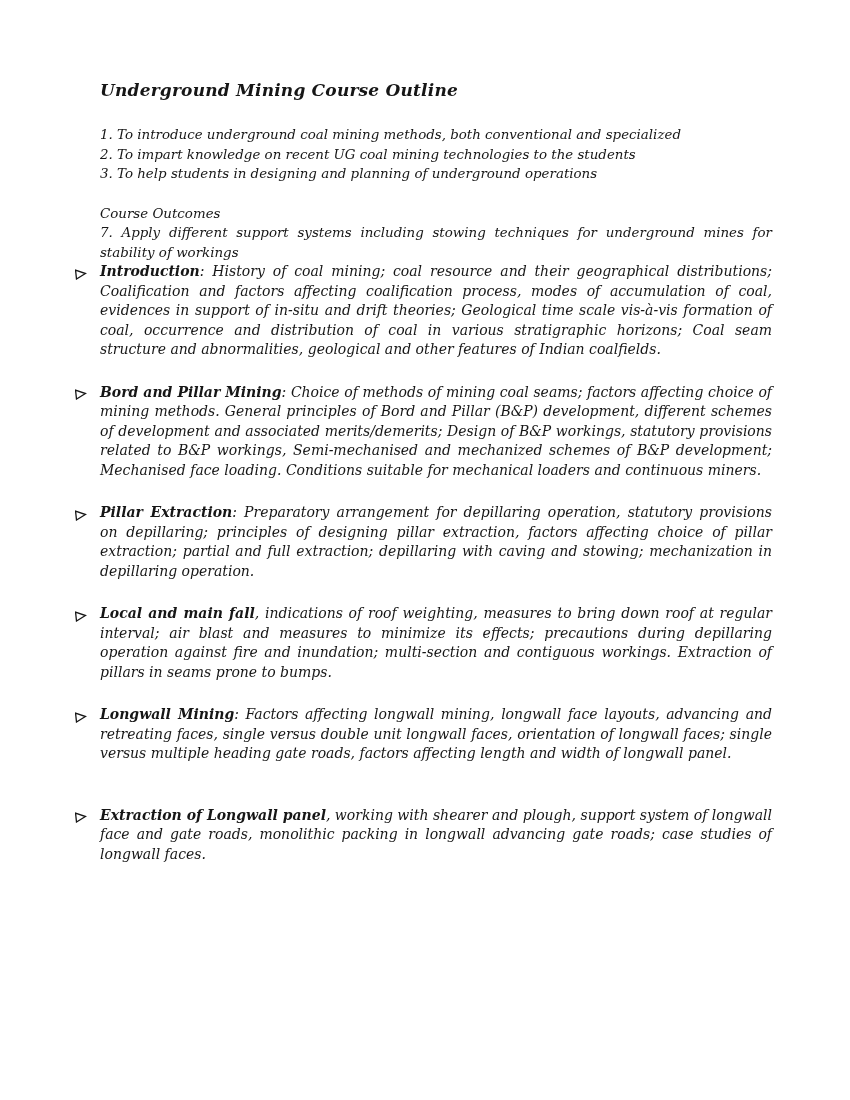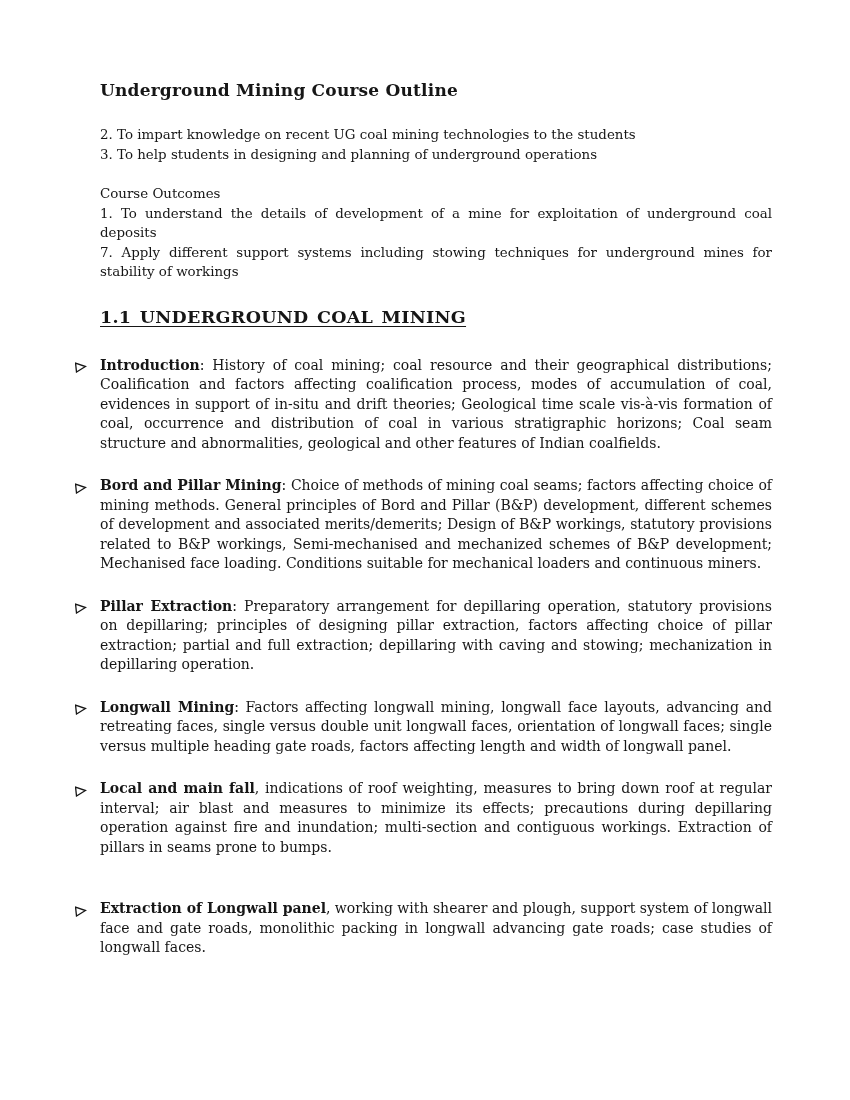--- a/index.html
+++ b/index.html
@@ -13,20 +13,21 @@
     font-family: "DejaVu Serif", serif;
     color: #161616;
     -webkit-font-smoothing: antialiased;
   }
   .page {
     box-sizing: border-box;
     width: 850px;
     height: 1100px;
     padding: 80px 78px 0 100px;
     overflow: hidden;
+    font-style: italic;
   }
   .doc-title {
     font-size: 17px;
     font-weight: bold;
     letter-spacing: 0.2px;
     margin: 0 0 25px 0;
   }
   .body-text {
     font-size: 13.4px;
     line-height: 19.5px;
@@ -72,31 +73,30 @@
   }
 </style>
 </head>
 <body>
 
 <div class="page">
 
   <h1 class="doc-title">Underground Mining Course Outline</h1>
 
   <div class="body-text">
+    <p class="plain-line">1. To introduce underground coal mining methods, both conventional and specialized</p>
     <p class="plain-line">2. To impart knowledge on recent UG coal mining technologies to the students</p>
     <p class="plain-line">3. To help students in designing and planning of underground operations</p>
   </div>
 
   <div class="body-text outcomes-block">
     <p class="plain-line">Course Outcomes</p>
-    <p class="plain-line justify">1. To understand the details of development of a mine for exploitation of underground coal deposits</p>
     <p class="plain-line justify">7. Apply different support systems including stowing techniques for underground mines for stability of workings</p>
   </div>
 
-  <h2 class="section-heading">1.1 UNDERGROUND COAL MINING</h2>
 
   <div>
 
     <div class="topic">
       <span class="marker">
         <svg width="12" height="12" viewBox="0 0 12 12">
             <polygon points="1,1.5 10.5,6 1,10.5" fill="#ffffff" stroke="#161616" stroke-width="1.3" transform="rotate(-6 6 6)"></polygon>
           </svg>
       </span>
       <span class="lead">Introduction</span><span>: History of coal mining; coal resource and their geographical distributions; Coalification and factors affecting coalification process, modes of accumulation of coal, evidences in support of in-situ and drift theories; Geological time scale vis-à-vis formation of coal, occurrence and distribution of coal in various stratigraphic horizons; Coal seam structure and abnormalities, geological and other features of Indian coalfields.</span>
@@ -119,30 +119,30 @@
       </span>
       <span class="lead">Pillar Extraction</span><span>: Preparatory arrangement for depillaring operation, statutory provisions on depillaring; principles of designing pillar extraction, factors affecting choice of pillar extraction; partial and full extraction; depillaring with caving and stowing; mechanization in depillaring operation.</span>
     </div>
 
     <div class="topic">
       <span class="marker">
         <svg width="12" height="12" viewBox="0 0 12 12">
             <polygon points="1,1.5 10.5,6 1,10.5" fill="#ffffff" stroke="#161616" stroke-width="1.3" transform="rotate(-6 6 6)"></polygon>
           </svg>
       </span>
-      <span class="lead">Longwall Mining</span><span>: Factors affecting longwall mining, longwall face layouts, advancing and retreating faces, single versus double unit longwall faces, orientation of longwall faces; single versus multiple heading gate roads, factors affecting length and width of longwall panel.</span>
+      <span class="lead">Local and main fall</span><span>, indications of roof weighting, measures to bring down roof at regular interval; air blast and measures to minimize its effects; precautions during depillaring operation against fire and inundation; multi-section and contiguous workings. Extraction of pillars in seams prone to bumps.</span>
     </div>
 
     <div class="topic">
       <span class="marker">
         <svg width="12" height="12" viewBox="0 0 12 12">
             <polygon points="1,1.5 10.5,6 1,10.5" fill="#ffffff" stroke="#161616" stroke-width="1.3" transform="rotate(-6 6 6)"></polygon>
           </svg>
       </span>
-      <span class="lead">Local and main fall</span><span>, indications of roof weighting, measures to bring down roof at regular interval; air blast and measures to minimize its effects; precautions during depillaring operation against fire and inundation; multi-section and contiguous workings. Extraction of pillars in seams prone to bumps.</span>
+      <span class="lead">Longwall Mining</span><span>: Factors affecting longwall mining, longwall face layouts, advancing and retreating faces, single versus double unit longwall faces, orientation of longwall faces; single versus multiple heading gate roads, factors affecting length and width of longwall panel.</span>
     </div>
 
     <div class="topic extra-gap">
       <span class="marker">
         <svg width="12" height="12" viewBox="0 0 12 12">
             <polygon points="1,1.5 10.5,6 1,10.5" fill="#ffffff" stroke="#161616" stroke-width="1.3" transform="rotate(-6 6 6)"></polygon>
           </svg>
       </span>
       <span class="lead">Extraction of Longwall panel</span><span>, working with shearer and plough, support system of longwall face and gate roads, monolithic packing in longwall advancing gate roads; case studies of longwall faces.</span>
     </div>

